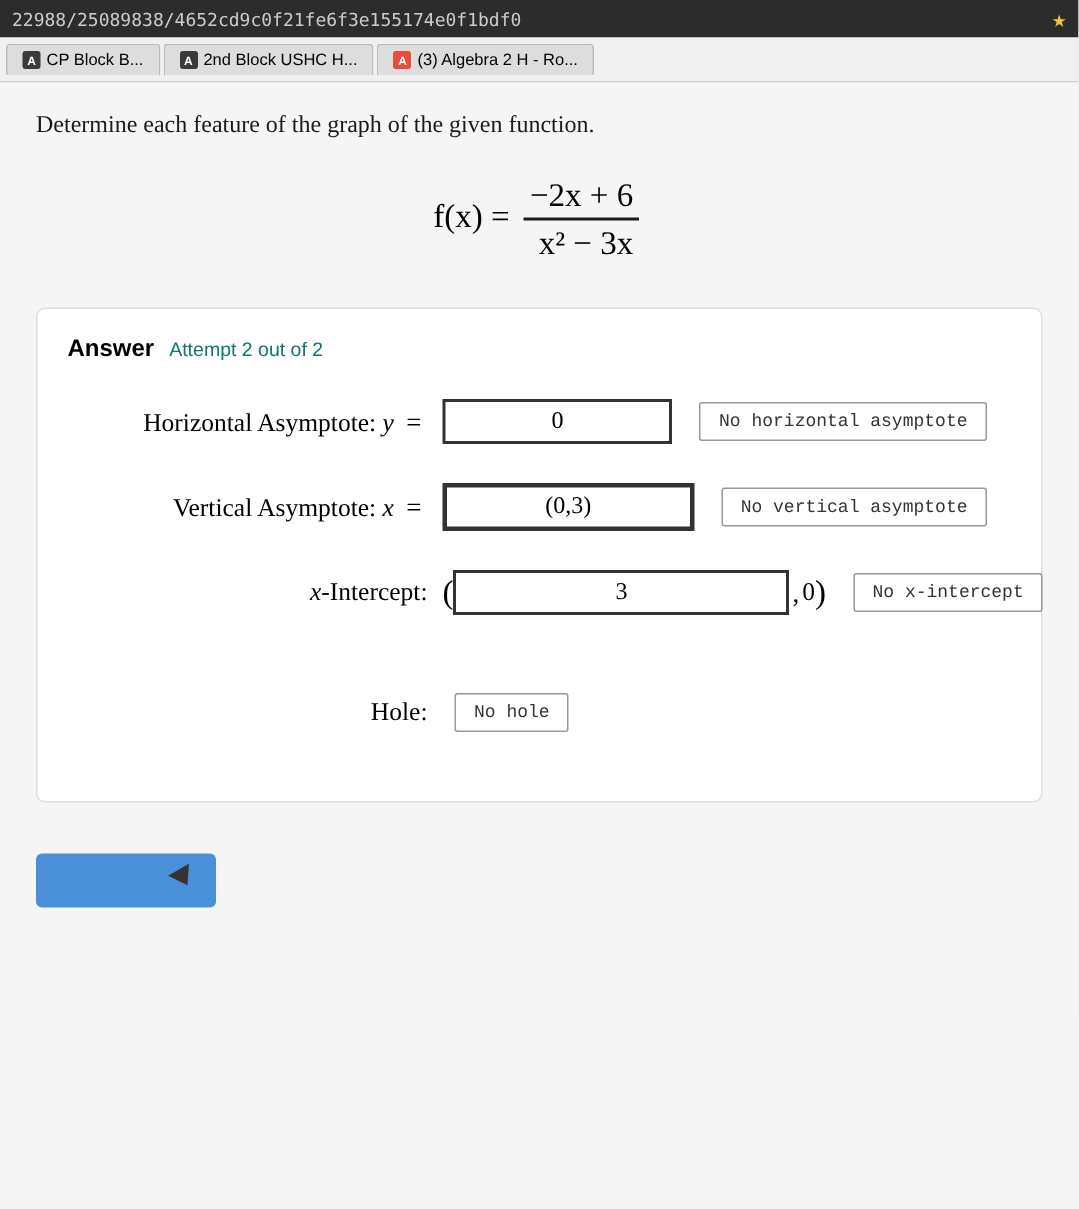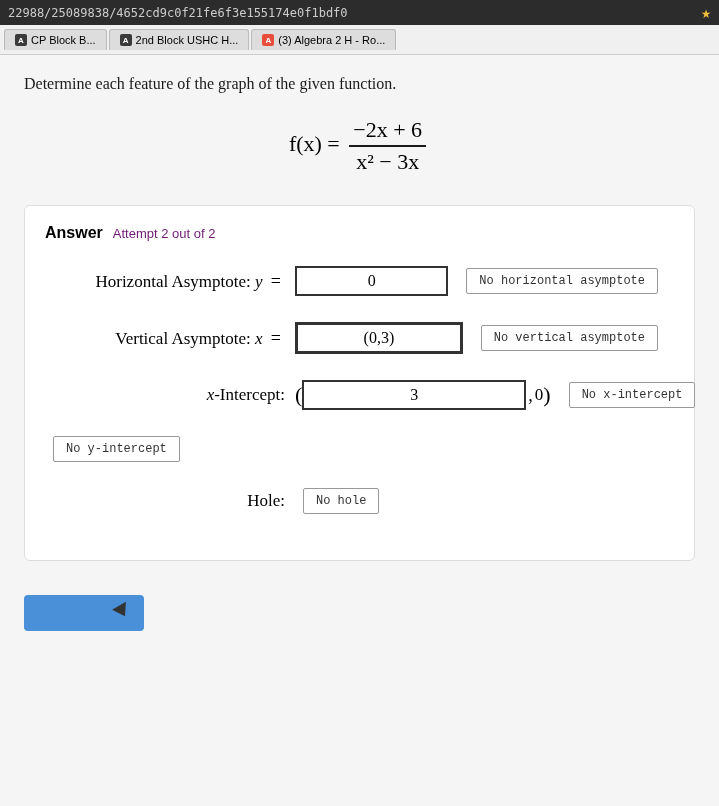--- a/index.html
+++ b/index.html
@@ -90,21 +90,21 @@
 
     .function-display {
       text-align: center;
       margin: 10px 0 30px 0;
       font-size: 22px;
     }
 
     .fraction-container {
       display: inline-flex;
       flex-direction: column;
-      align-items: center;
+      align-items: flex-end;
       vertical-align: middle;
       margin: 0 4px;
     }
 
     .fraction-numerator {
       border-bottom: 2px solid #1a1a1a;
       padding: 0 4px 2px 4px;
       font-size: 22px;
     }
 
@@ -130,21 +130,21 @@
 
     .answer-label {
       font-weight: bold;
       font-size: 16px;
       font-family: Arial, sans-serif;
     }
 
     .attempt-text {
       font-size: 13px;
       font-family: Arial, sans-serif;
-      color: #701a75;
+      color: #0f766e;
     }
 
     .feature-row {
       display: flex;
       align-items: center;
       margin-bottom: 26px;
       gap: 10px;
     }
 
     .feature-label {
@@ -299,21 +299,20 @@
         <span class="paren">(</span>
         <input class="input-box" type="text" value="3" style="min-width: 44px;">
         <span class="comma">,</span>
         <span class="fixed-value">0</span>
         <span class="paren">)</span>
       </div>
       <button class="option-button">No x-intercept</button>
     </div>
 
     <div class="feature-row">
-      <button class="option-button">No y-intercept</button>
     </div>
 
     <div class="feature-row">
       <span class="feature-label">
         Hole:
       </span>
       <button class="option-button">No hole</button>
     </div>
 
   </div>

